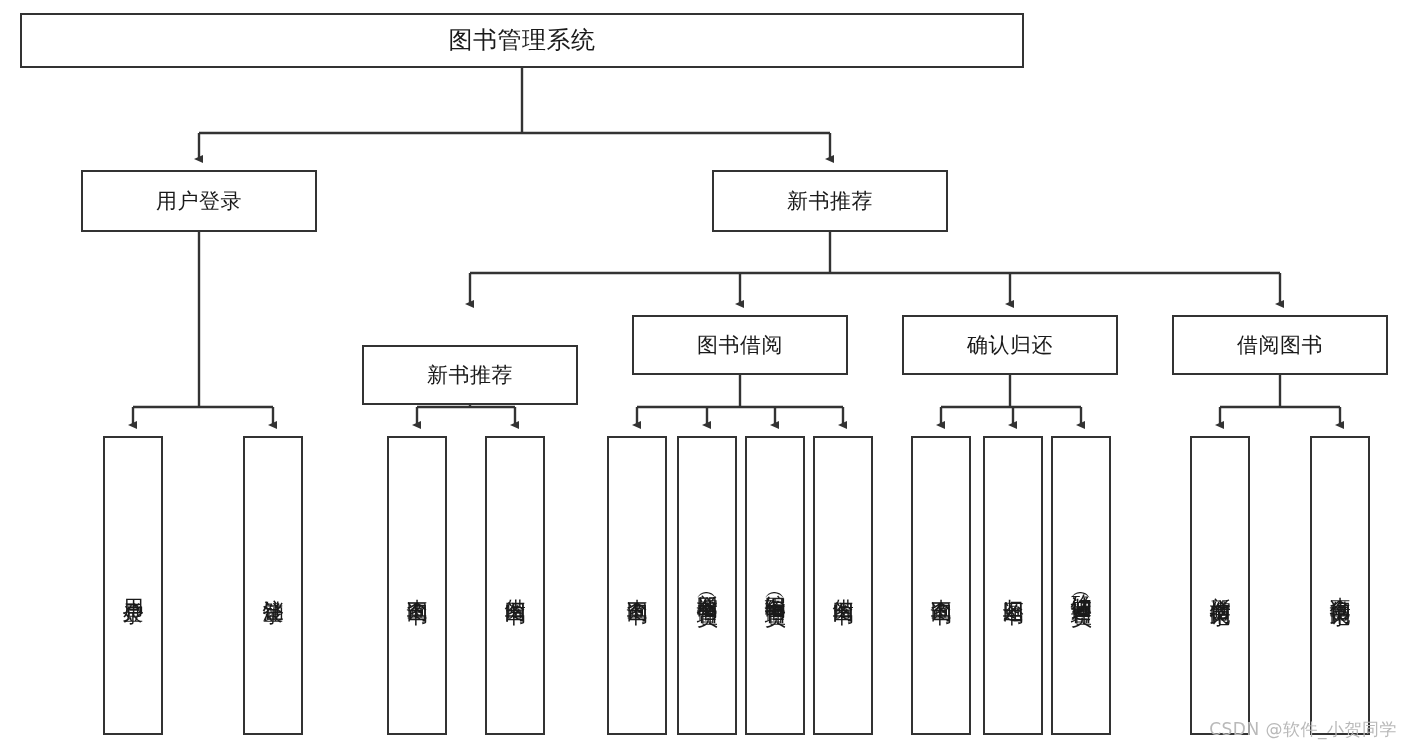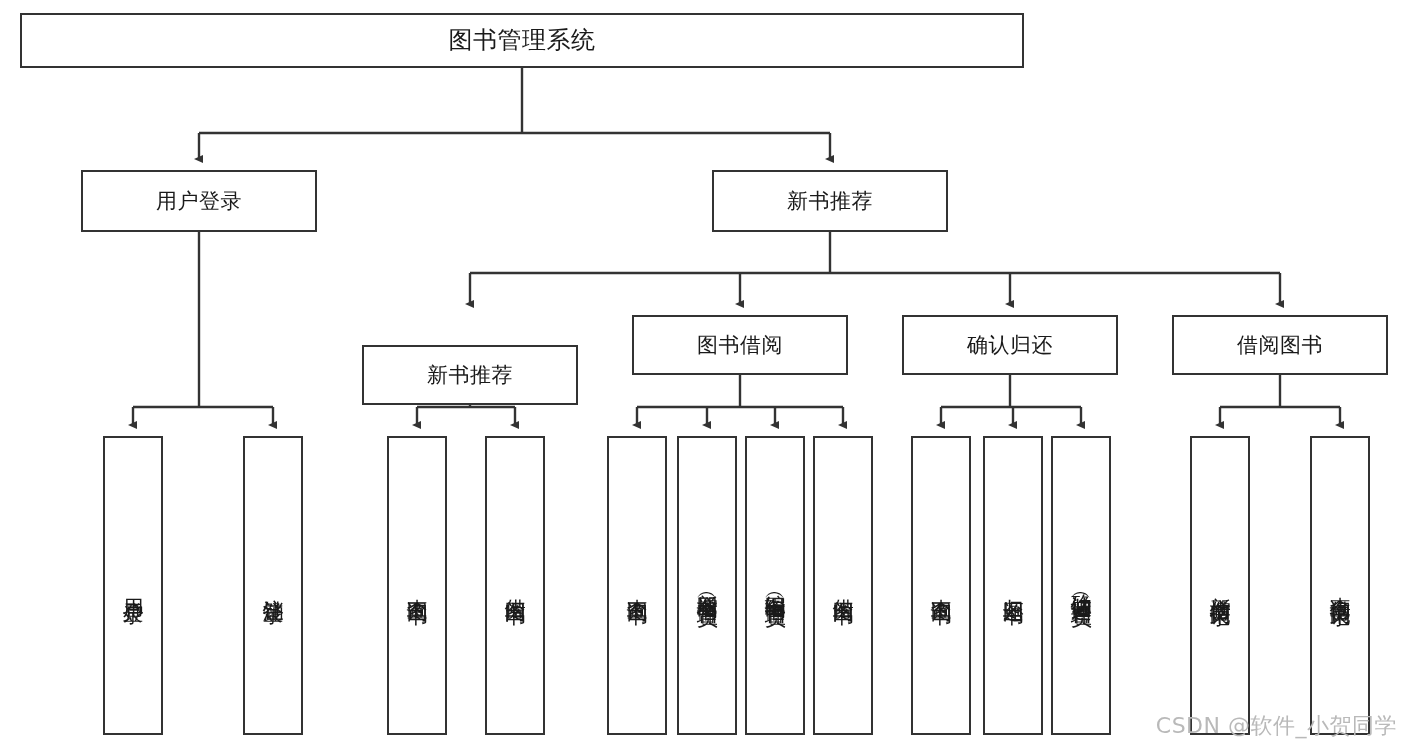--- a/index.html
+++ b/index.html
@@ -58,21 +58,21 @@
     text-orientation: upright;
     font-size: 21px;
     line-height: 1.16;
     letter-spacing: 2px;
     white-space: nowrap;
   }
   .watermark {
     position: absolute;
     right: 8px;
     bottom: 6px;
-    font-size: 22px;
+    font-size: 17px;
     color: #b9b9b9;
     letter-spacing: 0.5px;
     z-index: 5;
     white-space: nowrap;
   }
 </style>
 </head>
 <body>
 
 <div id="canvas">

